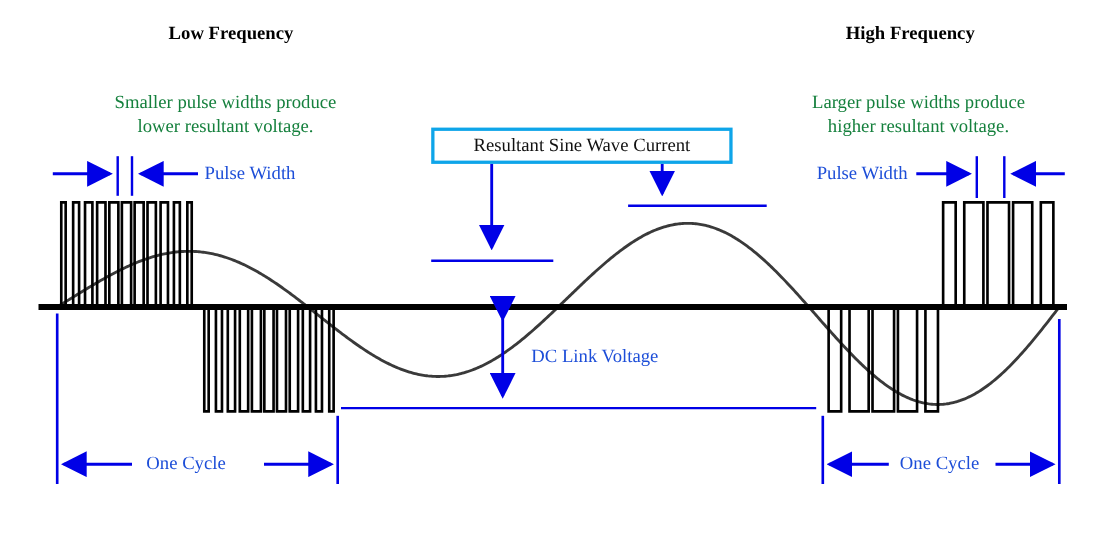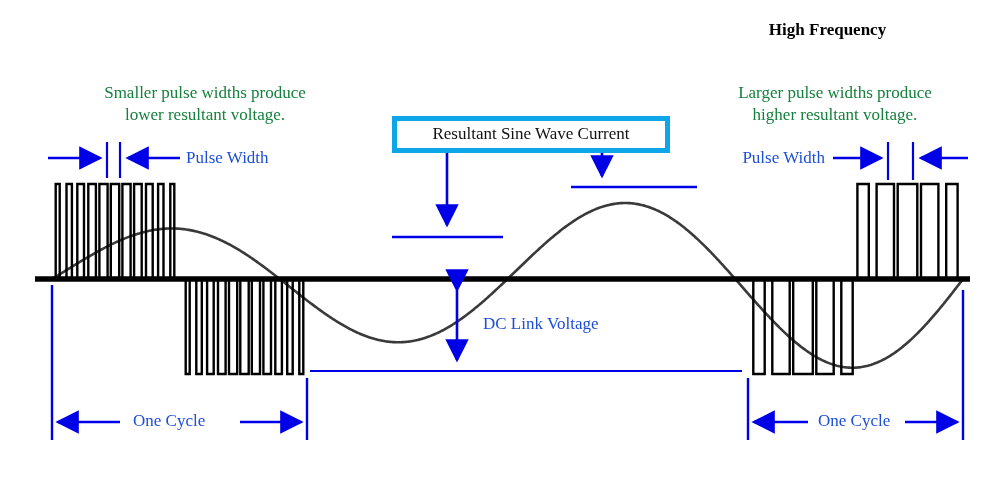--- a/index.html
+++ b/index.html
@@ -4,21 +4,21 @@
 <title>PWM Diagram</title>
 <style>
   html,body{margin:0;padding:0;background:#ffffff;}
   body{font-family:"Liberation Serif", serif;}
   #stage{position:relative;width:1005px;height:487px;background:#ffffff;overflow:hidden;}
   svg#diagram{position:absolute;left:0;top:0;width:1005px;height:487px;}
   .hdr{position:absolute;font-weight:bold;font-size:17px;color:#000;white-space:nowrap;}
   .note{position:absolute;font-size:17px;color:#15803d;white-space:nowrap;line-height:22px;}
   .lbl{position:absolute;font-size:17px;color:#1d4ed8;white-space:nowrap;}
   .boxlbl{position:absolute;font-size:17px;color:#111;white-space:nowrap;
-          border:5px solid #0ea5e9;background:#ffffff;padding:3px 8px 4px 8px;}
+          border:3px solid #0ea5e9;background:#ffffff;padding:3px 8px 4px 8px;}
   .ctr{text-align:center;}
   .rgt{text-align:right;}
 </style>
 </head>
 <body>
 
 <div id="stage">
 
   <svg id="diagram" viewBox="0 0 1005 487">
     <defs>
@@ -114,20 +114,21 @@
 
       <g>
         <line x1="748" y1="378" x2="748" y2="440" stroke-width="2.4"></line>
         <line x1="963" y1="290" x2="963" y2="440" stroke-width="2.4"></line>
         <line x1="808" y1="422" x2="754" y2="422" marker-end="url(#ahL)"></line>
         <line x1="905" y1="422" x2="957" y2="422" marker-end="url(#ahR)"></line>
       </g>
     </g>
   </svg>
 
+  <div class="hdr ctr" style="left:95px;top:20px;width:230px;">Low Frequency</div>
 
   <div class="hdr ctr" style="left:700px;top:20px;width:255px;">High Frequency</div>
 
   <div class="note ctr" style="left:55px;top:82px;width:300px;">Smaller pulse widths produce</div>
   <div class="note ctr" style="left:55px;top:104px;width:300px;">lower resultant voltage.</div>
 
   <div class="note ctr" style="left:690px;top:82px;width:290px;text-align:center;">Larger pulse widths produce</div>
   <div class="note ctr" style="left:690px;top:104px;width:290px;">higher resultant voltage.</div>
 
   <div class="lbl" style="left:186px;top:148px;">Pulse Width</div>

